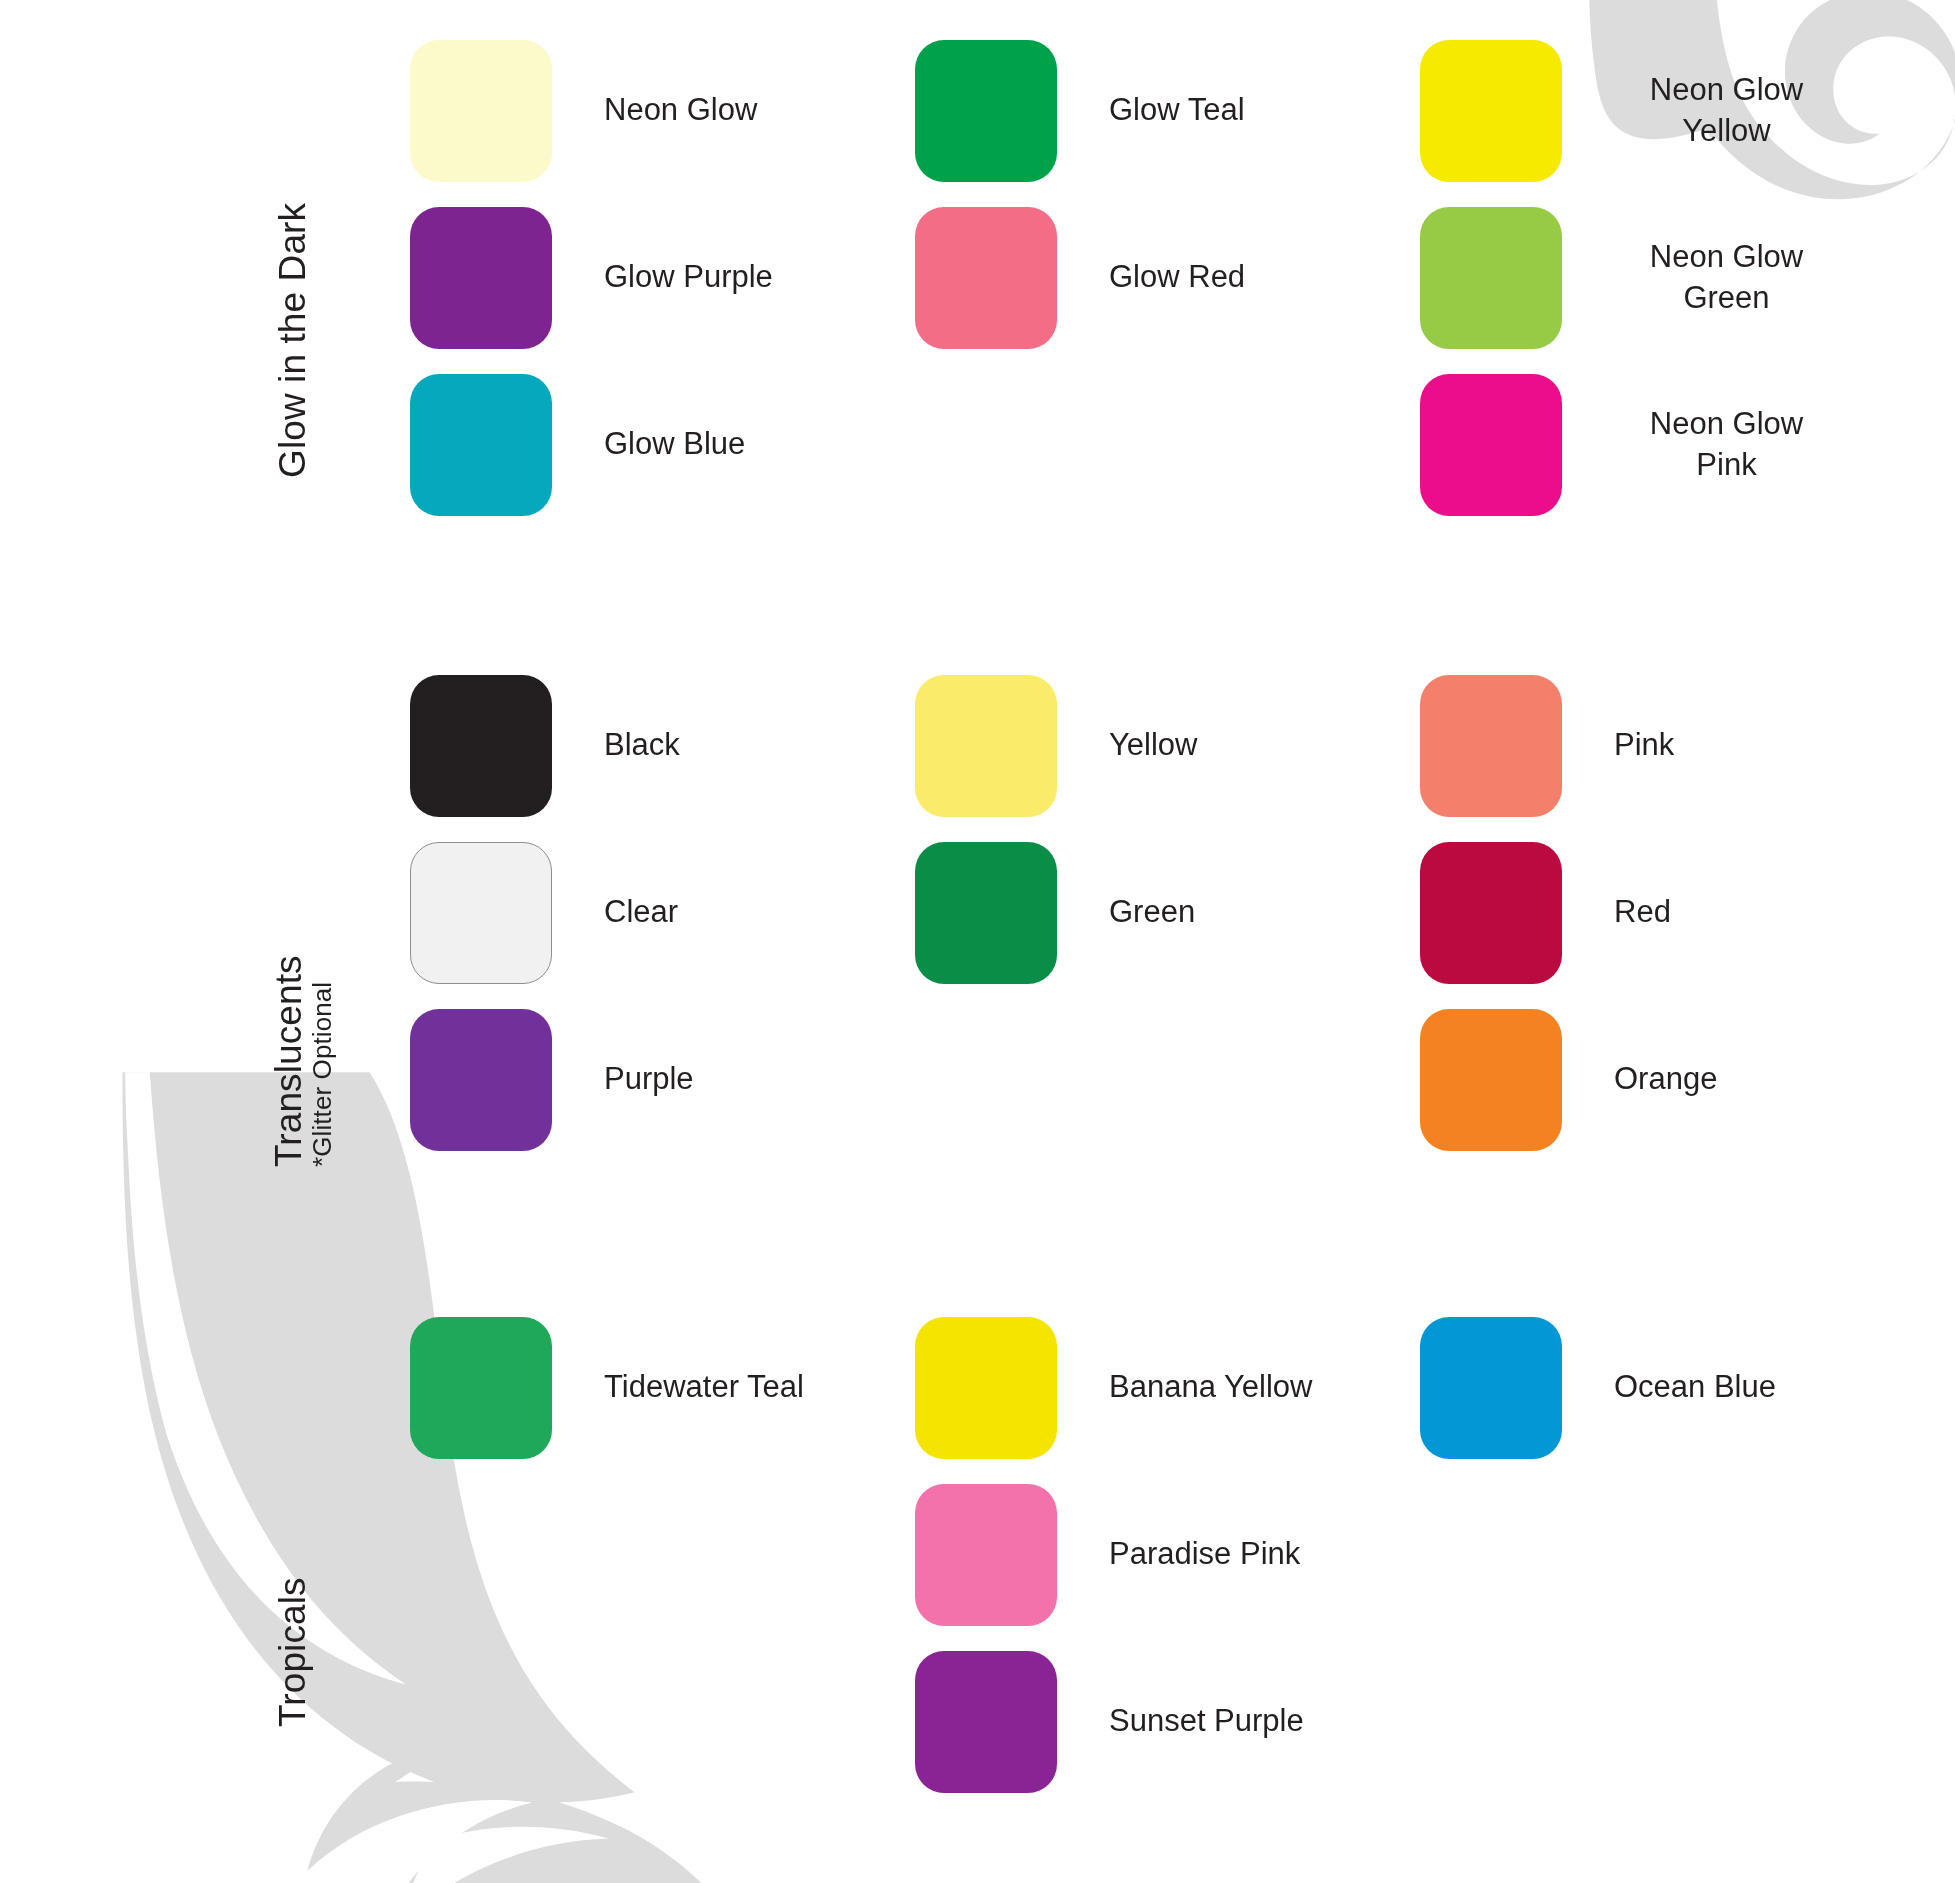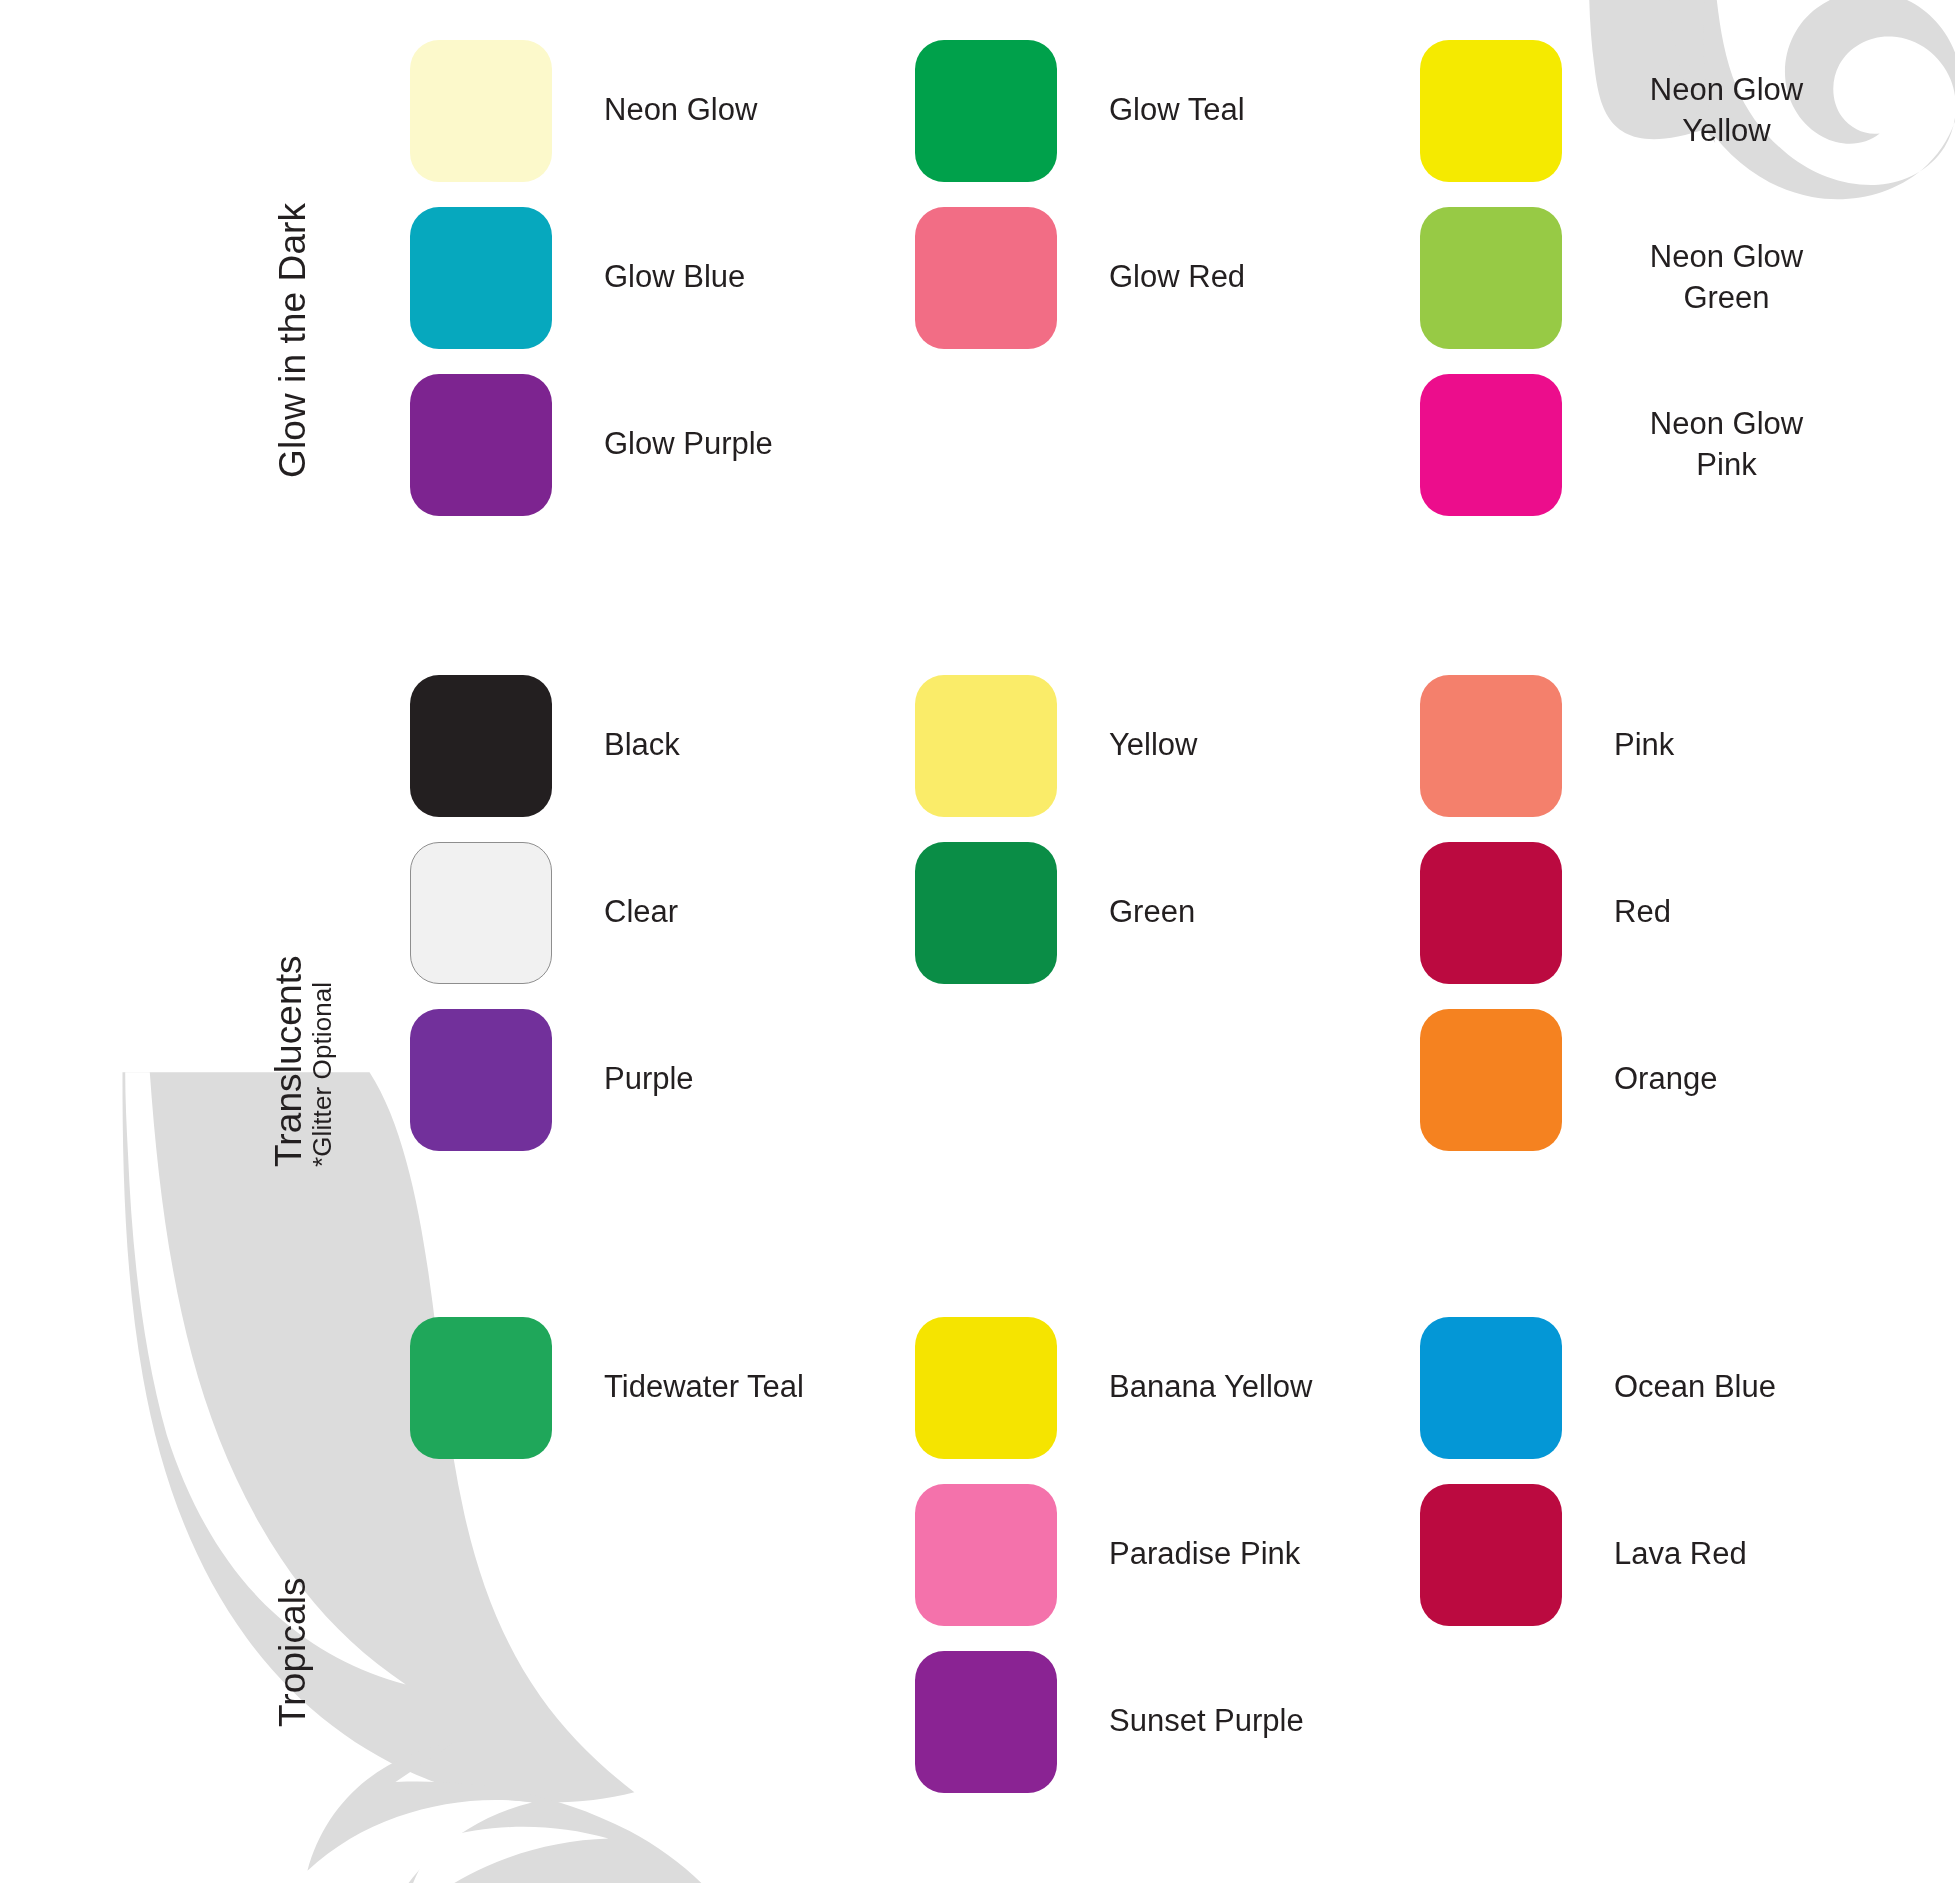--- a/index.html
+++ b/index.html
@@ -135,26 +135,26 @@
       <div class="cat-label" id="label-glow">Glow in the Dark</div>
     </div>
     <div class="columns">
 
       <div class="column">
         <div class="swatch-row">
           <div class="chip" style="background:#fcf9cb"></div>
           <div class="chip-label">Neon Glow</div>
         </div>
         <div class="swatch-row">
+          <div class="chip" style="background:#7d2490"></div>
+          <div class="chip-label">Glow Purple</div>
+        </div>
+        <div class="swatch-row">
           <div class="chip" style="background:#06a8be"></div>
           <div class="chip-label">Glow Blue</div>
-        </div>
-        <div class="swatch-row">
-          <div class="chip" style="background:#7d2490"></div>
-          <div class="chip-label">Glow Purple</div>
         </div>
       </div>
 
       <div class="column">
         <div class="swatch-row">
           <div class="chip" style="background:#00a14b"></div>
           <div class="chip-label">Glow Teal</div>
         </div>
         <div class="swatch-row">
           <div class="chip" style="background:#f26d85"></div>
@@ -260,24 +260,20 @@
           <div class="chip" style="background:#8a2393"></div>
           <div class="chip-label">Sunset Purple</div>
         </div>
       </div>
 
       <div class="column">
         <div class="swatch-row">
           <div class="chip" style="background:#0497d6"></div>
           <div class="chip-label">Ocean Blue</div>
         </div>
-        <div class="swatch-row">
-          <div class="chip" style="background:#bb0a40"></div>
-          <div class="chip-label">Lava Red</div>
-        </div>
         <div class="swatch-row blank">
           <div class="chip empty"></div>
         </div>
       </div>
 
     </div>
   </div>
 
 </div>
 

